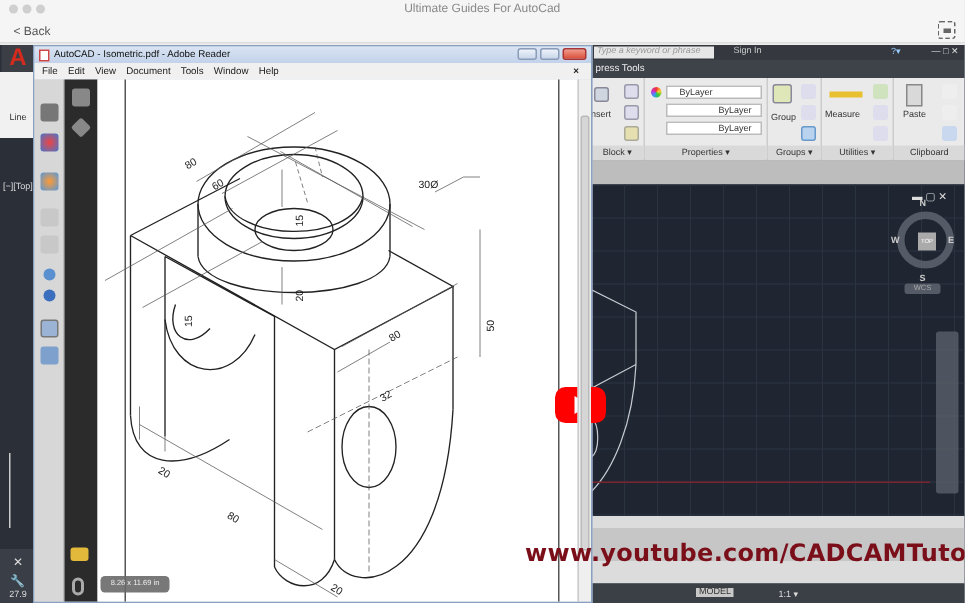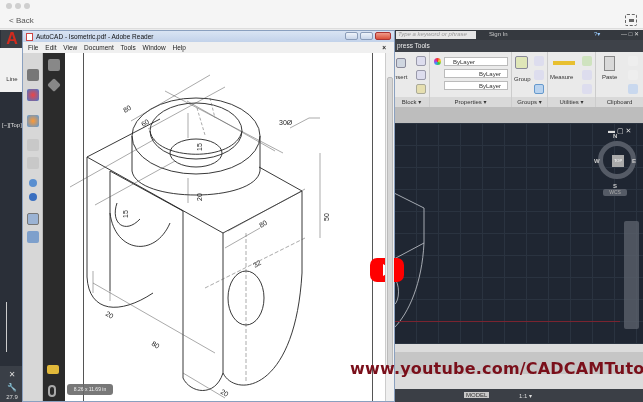--- a/index.html
+++ b/index.html
@@ -68,20 +68,21 @@
 .yt::after{content:"";position:absolute;left:13px;top:6px;border-left:10px solid #fff;border-top:6px solid transparent;border-bottom:6px solid transparent}
 svg text{font-family:"Liberation Sans",sans-serif}
 </style>
 </head>
 <body>
 
 <div class="titlebar">
   <div class="traffic" style="left:6px"></div>
   <div class="traffic" style="left:15px"></div>
   <div class="traffic" style="left:24px"></div>
+  <div class="app-title">Ultimate Guides For AutoCad</div>
 </div>
 <div class="navbar">
   <div class="back">&lt; Back</div>
   <div class="fullscreen"></div>
 </div>
 
 <div class="stage">
 
   <div class="acad-left">
     <div class="acad-logo">A</div>

